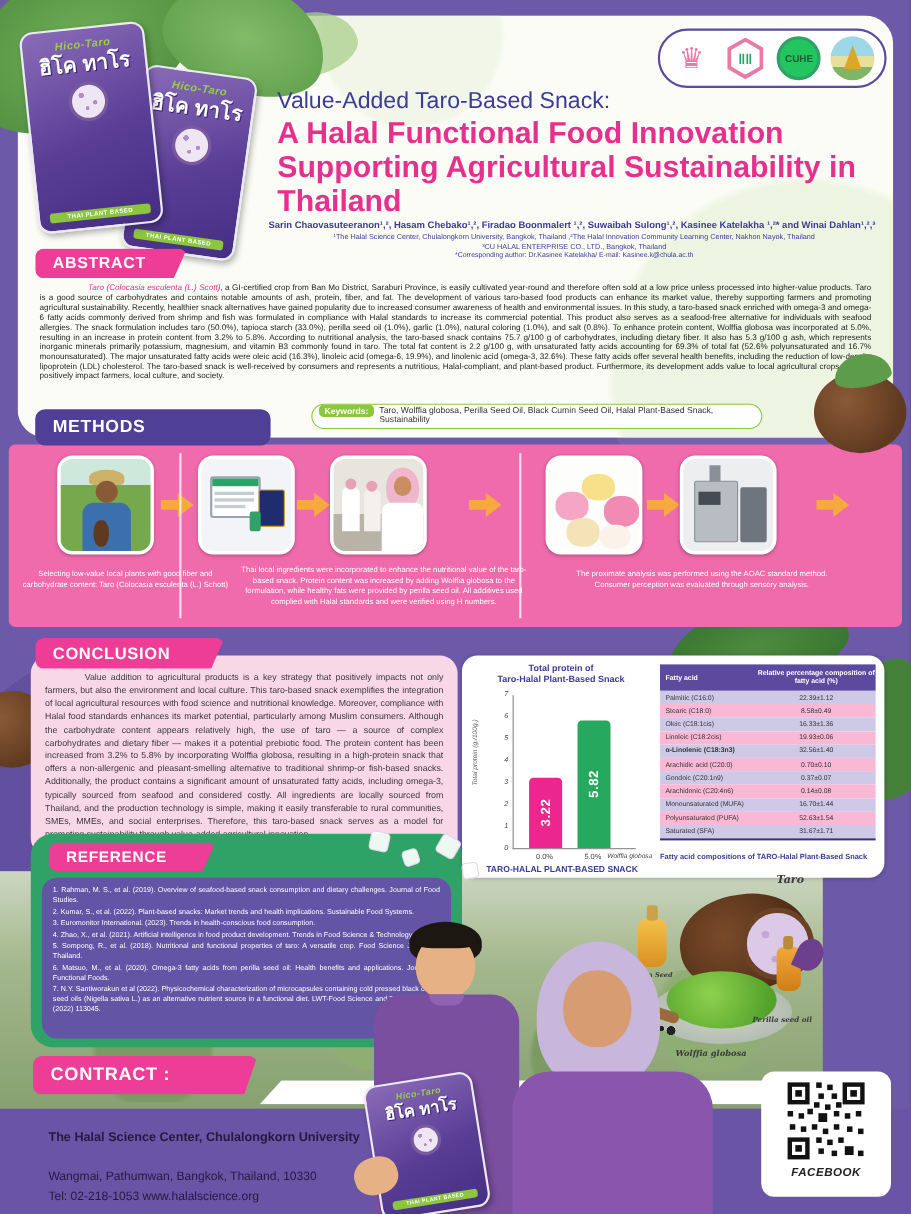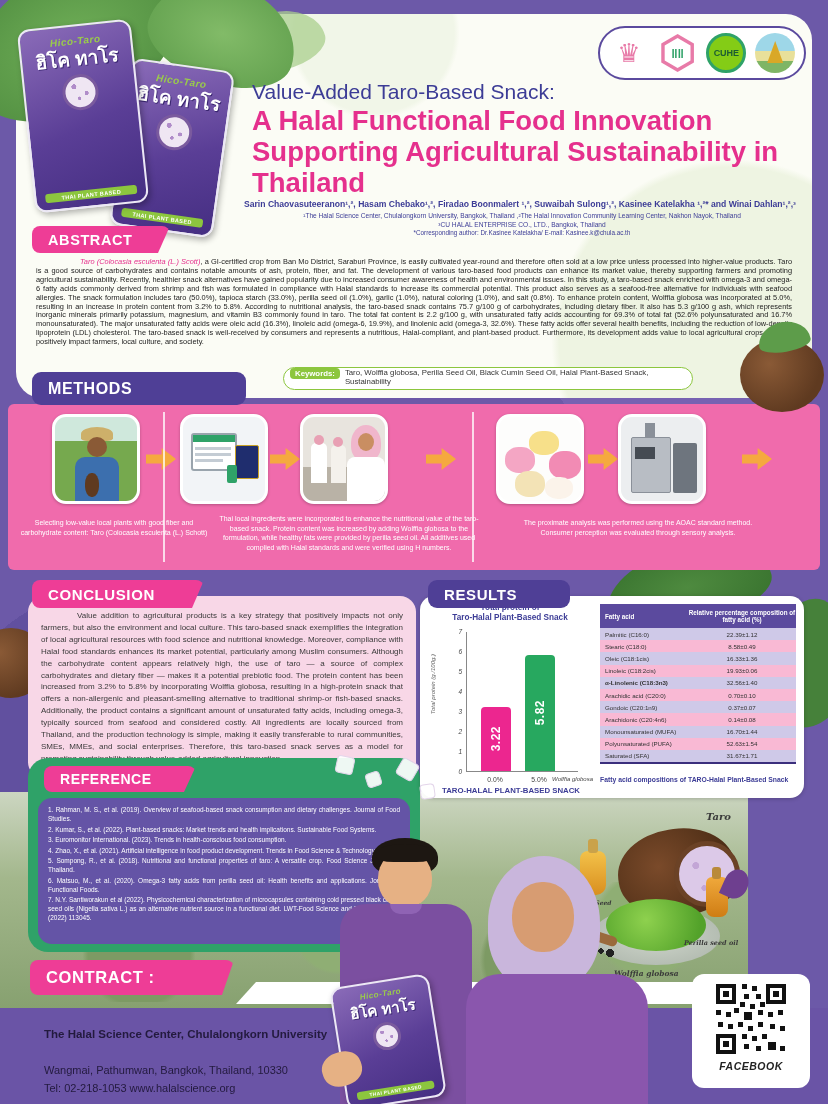--- a/index.html
+++ b/index.html
@@ -32,21 +32,21 @@
   .authors { left:244px; top:199px; width:566px; font-size:8.6px; font-weight:bold; color:#3C3C96; z-index:3; }
   .affil { left:234px; width:576px; text-align:center; font-size:6.6px; color:#3C3C96; z-index:3; }
   .affil1 { top:212px; } .affil2 { top:221px; } .affil3 { top:229px; font-size:6.3px; }
   
   .logos { left:598px; top:26px; width:208px; height:54px; background:#fff; border:2px solid #5B4A9E; border-radius:27px;
            display:flex; align-items:center; justify-content:space-evenly; z-index:3; }
   .logo { width:40px; height:40px; display:flex; align-items:center; justify-content:center; }
   .logo-cu { color:#E87AA8; font-size:26px; line-height:1; }
   .logo-halal-outer { width:38px; height:38px; background:#E87AA8; clip-path:polygon(50% 0,93% 25%,93% 75%,50% 100%,7% 75%,7% 25%); display:flex; align-items:center; justify-content:center; }
   .logo-halal-inner { width:30px; height:30px; background:#fff; clip-path:polygon(50% 0,93% 25%,93% 75%,50% 100%,7% 75%,7% 25%); display:flex; align-items:center; justify-content:center; color:#2FA268; font-size:13px; font-weight:bold; }
-  .logo-cuhe { width:40px; height:40px; border:3px solid #2FA268; border-radius:50%; background:#84cc16; display:flex; align-items:center; justify-content:center; color:#1c5c33; font-weight:bold; font-size:9px; }
+  .logo-cuhe { width:40px; height:40px; border:3px solid #2FA268; border-radius:50%; background:#22c55e; display:flex; align-items:center; justify-content:center; color:#1c5c33; font-weight:bold; font-size:9px; }
   .logo-prov { width:40px; height:40px; border-radius:50%; background:linear-gradient(#9ed7e8 45%, #e8e09a 45% 70%, #7fb565 70%); position:relative; overflow:hidden; }
   .logo-prov::after { content:""; position:absolute; left:12px; top:8px; width:16px; height:22px; background:#d9a827; clip-path:polygon(50% 0,100% 100%,0 100%); }
   
   .bag { position:absolute; background:linear-gradient(160deg,#8a6bb8,#5a3e96 55%,#452e82); border:2px solid #ece8f5; border-radius:12px; overflow:hidden; z-index:3; box-shadow:2px 3px 6px rgba(0,0,0,.3); }
   .bag .brand { color:#9ACB4B; font-weight:bold; font-style:italic; font-size:10px; text-align:center; margin-top:9px; letter-spacing:.5px; }
   .bag .thai { color:#fff; font-weight:bold; font-size:19px; line-height:21px; text-align:center; margin-top:2px; text-shadow:1px 1px 0 #3a2670; }
   .bag .slice { width:36px; height:36px; border-radius:50%; margin:5px auto 0; border:3px solid #7a5a9e;
       background:radial-gradient(circle at 30% 30%, #b08cc9 0 8%, transparent 9%),
                  radial-gradient(circle at 70% 55%, #b08cc9 0 7%, transparent 8%),
                  radial-gradient(circle at 45% 70%, #b08cc9 0 6%, transparent 7%), #efe6f3; }
@@ -172,21 +172,21 @@
   .woman .face { left:60px; top:26px; width:62px; height:70px; background:#d79c72; border-radius:48%; }
   .woman .body { left:14px; top:118px; width:182px; height:130px; background:#8a56ad; border-radius:34px 34px 0 0; }
   .woman .shawl { left:58px; top:96px; width:70px; height:54px; background:#c9b6dc; border-radius:0 0 40% 40%; }
   .bag-held { left:338px; top:980px; width:100px; height:124px; transform:rotate(-9deg); z-index:8; }
   .bag-held .brand { font-size:8px; margin-top:7px; }
   .bag-held .thai { font-size:15px; line-height:17px; }
   .bag-held .slice { width:28px; height:28px; }
   .bag-held .tag { font-size:4.8px; }
   .hand { left:322px; top:1052px; width:40px; height:34px; background:#e6b184; border-radius:45%; z-index:8; transform:rotate(-18deg); }
   
-  .ingr { left:556px; top:795px; width:192px; height:210px; z-index:6;margin-top:16px; }
+  .ingr { left:556px; top:795px; width:192px; height:210px; z-index:6; }
   .ingr > div, .ingr > span { position:absolute; }
   .ing-taro { left:62px; top:18px; width:118px; height:88px; background:radial-gradient(circle at 35% 40%, #7a4a2a, #4e2e16 75%); border-radius:48%; transform:rotate(-8deg); }
   .ing-slice { left:118px; top:30px; width:66px; height:66px; border-radius:50%; border:5px solid #6b4226;
       background:radial-gradient(circle at 30% 35%, #c3a6d6 0 6%, transparent 7%),
                  radial-gradient(circle at 65% 55%, #c3a6d6 0 5%, transparent 6%),
                  radial-gradient(circle at 45% 75%, #c3a6d6 0 5%, transparent 6%), #dcc9e8; }
   .ing-bottle1 { left:24px; top:40px; width:26px; height:44px; background:linear-gradient(#f3c24a,#d98f1f); border-radius:8px 8px 10px 10px; }
   .ing-bottle1::before { content:""; position:absolute; left:8px; top:-12px; width:10px; height:14px; background:#caa24a; border-radius:3px; }
   .ing-plate { left:36px; top:96px; width:128px; height:58px; background:radial-gradient(#cfd6cc,#aab3a8); border-radius:50%; }
   .ing-wolffia { left:50px; top:88px; width:100px; height:52px; background:radial-gradient(circle at 40% 40%, #8ed14e, #53a22a 80%); border-radius:50%; }
@@ -339,21 +339,20 @@
   <div class="abs ref-box">
     <div class="ref-item">1. Rahman, M. S., et al. (2019). Overview of seafood-based snack consumption and dietary challenges. Journal of Food Studies.</div>
     <div class="ref-item">2. Kumar, S., et al. (2022). Plant-based snacks: Market trends and health implications. Sustainable Food Systems.</div>
     <div class="ref-item">3. Euromonitor International. (2023). Trends in health-conscious food consumption.</div>
     <div class="ref-item">4. Zhao, X., et al. (2021). Artificial intelligence in food product development. Trends in Food Science &amp; Technology.</div>
     <div class="ref-item">5. Sompong, R., et al. (2018). Nutritional and functional properties of taro: A versatile crop. Food Science Journal of Thailand.</div>
     <div class="ref-item">6. Matsuo, M., et al. (2020). Omega-3 fatty acids from perilla seed oil: Health benefits and applications. Journal of Functional Foods.</div>
     <div class="ref-item">7. N.Y. Santiworakun et al (2022). Physicochemical characterization of microcapsules containing cold pressed black cumin seed oils (Nigella sativa L.) as an alternative nutrient source in a functional diet. LWT-Food Science and Technology 157 (2022) 113045.</div>
   </div>
 
-  <div class="pill pill-purple pill-results">RESULTS</div>
   <div class="abs results-box">
     <div class="chart">
       <div class="chart-title">
         <span>Total protein of</span><br>
         <span>Taro-Halal Plant-Based Snack</span>
       </div>
       <span class="ytick" style="top:32px;">7</span>
       <span class="ytick" style="top:52px;">6</span>
       <span class="ytick" style="top:72px;">5</span>
       <span class="ytick" style="top:92px;">4</span>

